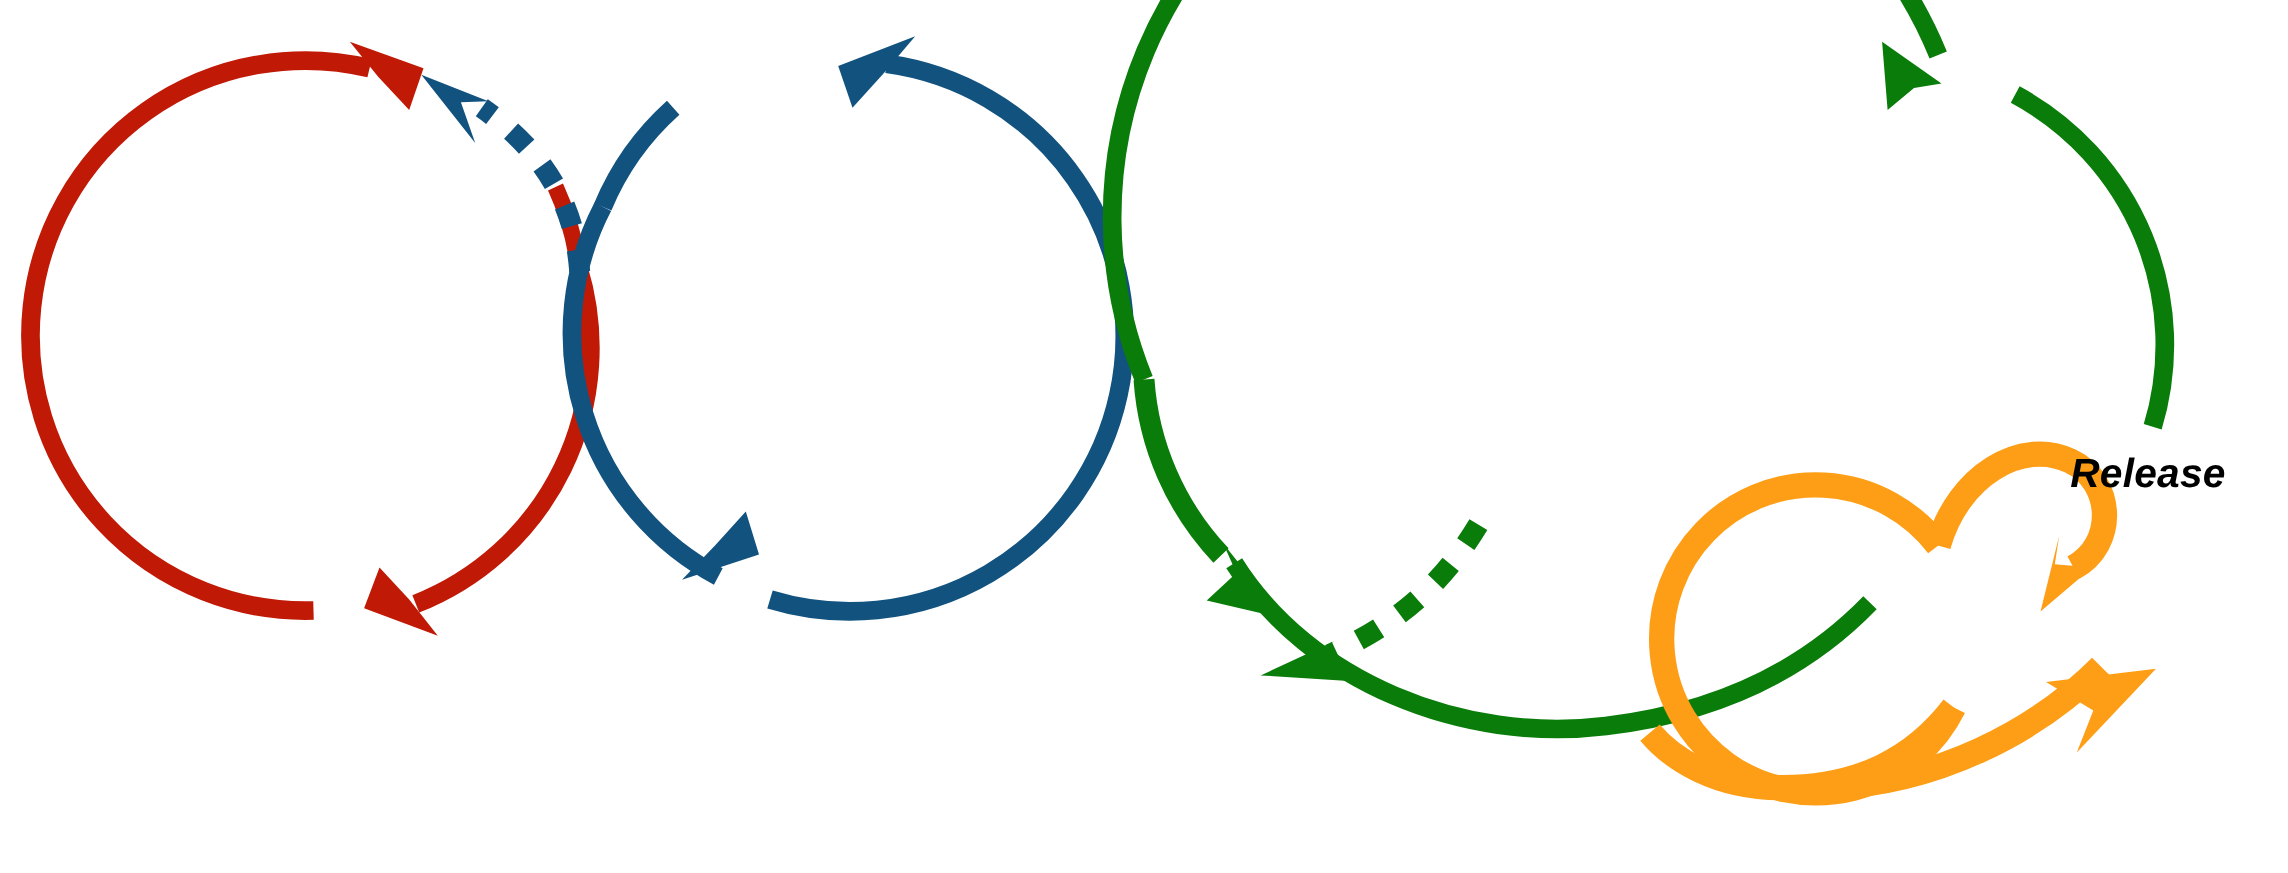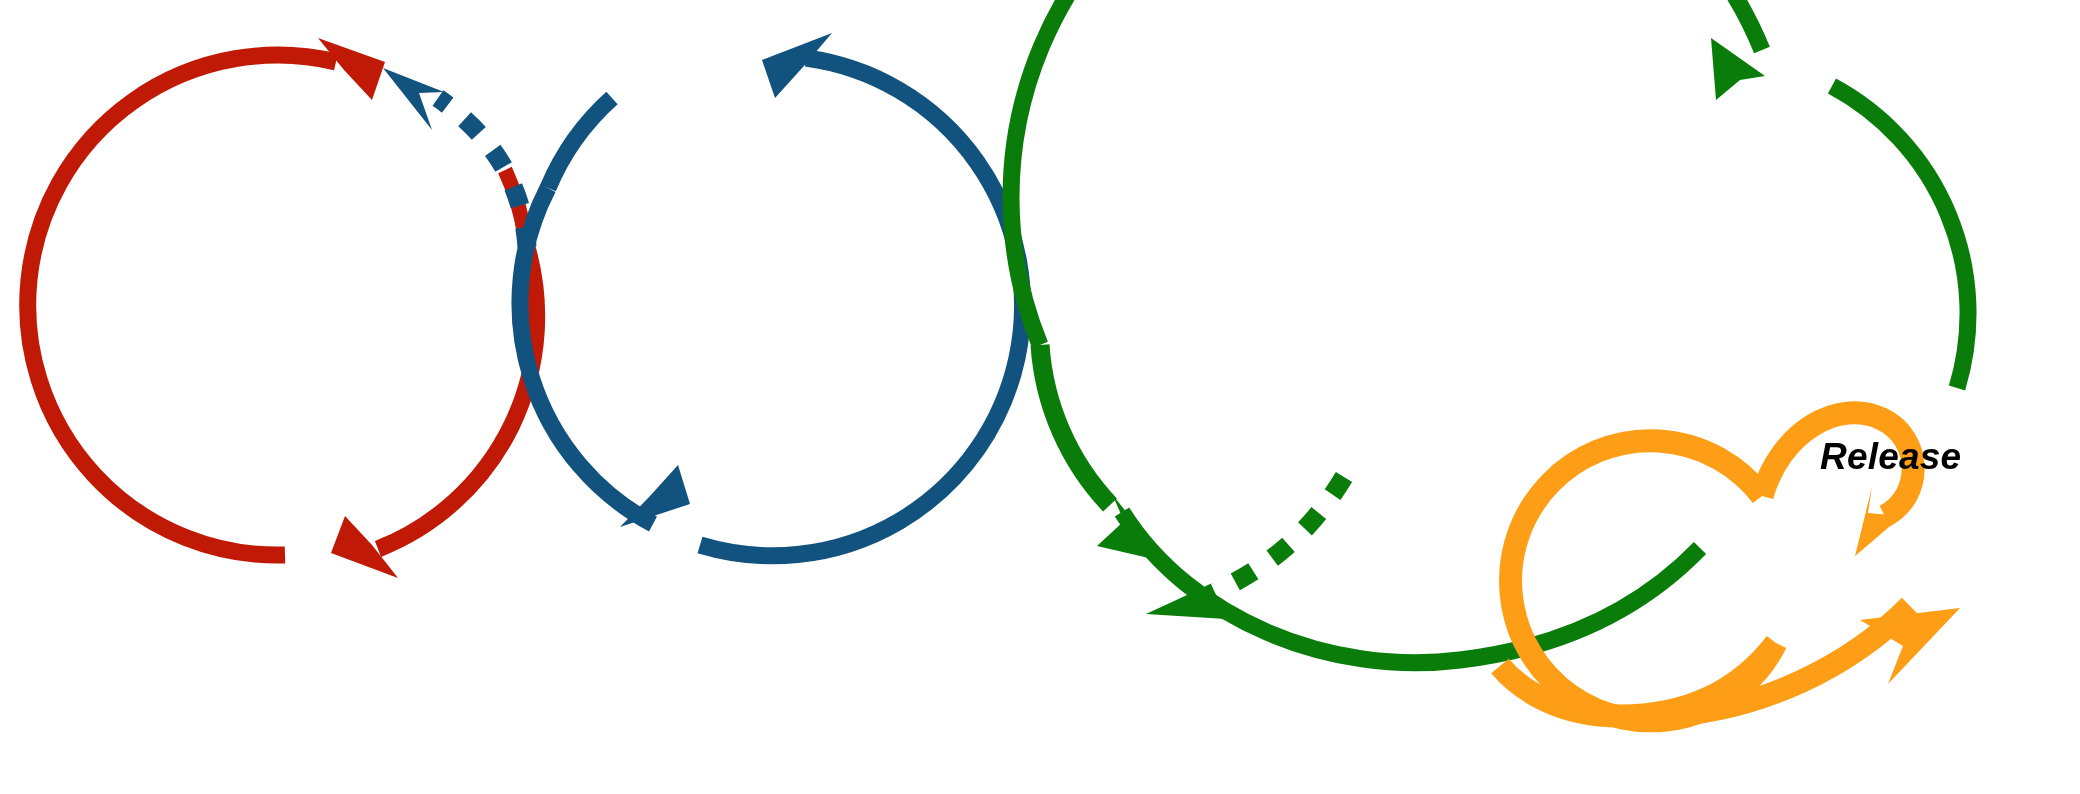--- a/index.html
+++ b/index.html
@@ -21,31 +21,30 @@
   #diagram-svg {
     position: absolute;
     left: 0;
     top: 0;
     width: 2080px;
     height: 794px;
     display: block;
   }
   .release-label {
     position: absolute;
-    left: 1820px;
+    left: 1882px;
     top: 412px;
     font-family: "Liberation Sans", sans-serif;
     font-size: 37px;
     font-weight: bold;
     font-style: italic;
     color: #000000;
     white-space: nowrap;
     letter-spacing: 0.2px;
     line-height: 1;
-    margin-top: 26px;
   }
 </style>
 </head>
 <body>
 
 <div id="stage">
 
   <svg id="diagram-svg" viewBox="0 0 2080 794" xmlns="http://www.w3.org/2000/svg">
 
     <g>

